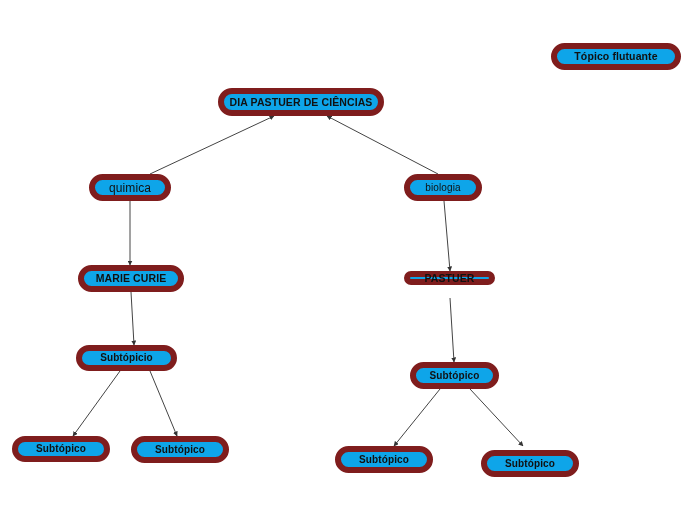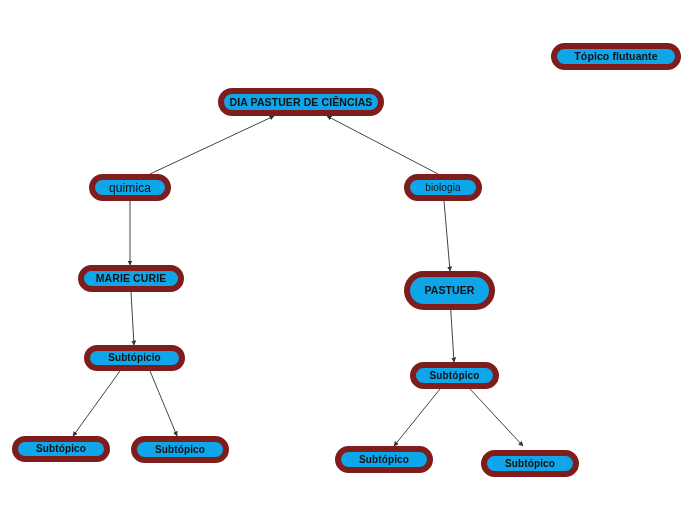--- a/index.html
+++ b/index.html
@@ -94,25 +94,25 @@
   </div>
 
   <div class="node n-branch-b" style="left:404px; top:174px; width:78px; height:27px;">
     <span class="node-label">biologia</span>
   </div>
 
   <div class="node n-person" style="left:78px; top:265px; width:106px; height:27px;">
     <span class="node-label">MARIE CURIE</span>
   </div>
 
-  <div class="node n-person" style="left:404px; top:271px; width:91px; height:39px;">
+  <div class="node n-person" style="left:404px; top:271px; width:91px; height:14px;">
     <span class="node-label">PASTUER</span>
   </div>
 
-  <div class="node n-sub" style="left:84px; top:345px; width:101px; height:26px;">
+  <div class="node n-sub" style="left:76px; top:345px; width:101px; height:26px;">
     <span class="node-label">Subtópicio</span>
   </div>
 
   <div class="node n-sub" style="left:410px; top:362px; width:89px; height:27px;">
     <span class="node-label">Subtópico</span>
   </div>
 
   <div class="node n-leaf" style="left:12px; top:436px; width:98px; height:26px;">
     <span class="node-label">Subtópico</span>
   </div>

